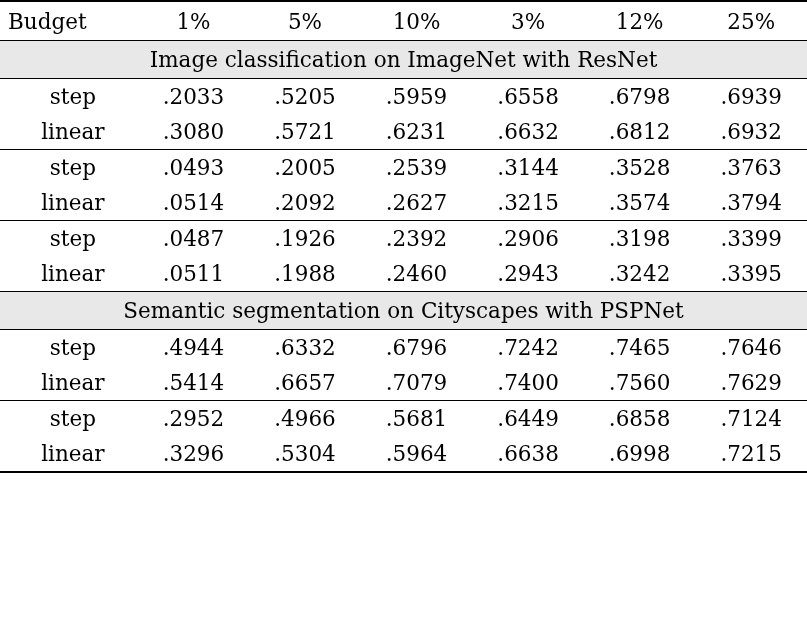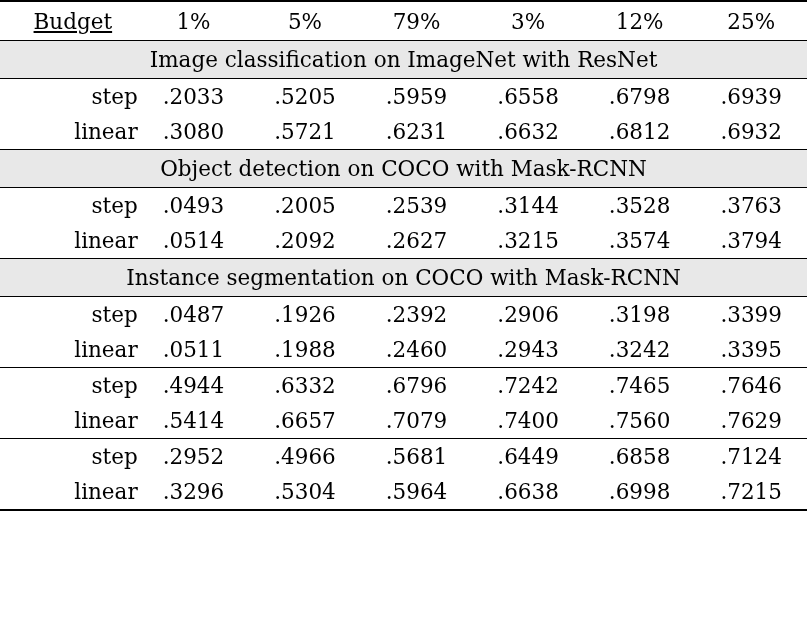--- a/index.html
+++ b/index.html
@@ -42,29 +42,28 @@
   }
   th, td {
     padding: 0;
     vertical-align: middle;
   }
   .hdr td {
     height: 38px;
     font-weight: normal;
   }
   .hdr td.lbl {
-    text-align: center;
+    text-align: left;
     padding-left: 8px;
-    text-decoration: underline;
   }
   .hdr td.num {
     text-align: center;
   }
   td.lbl {
-    text-align: right;
+    text-align: center;
     padding-left: 8px;
   }
   td.num {
     text-align: center;
   }
   tr.datarow td {
     height: 35px;
   }
   tr.section td {
     background: #e8e8e8;
@@ -85,21 +84,21 @@
         <col class="num">
       <col class="num">
         <col class="num">
         <col class="num">
     </colgroup>
     <tbody>
       <tr class="hdr rule-top">
         <td class="lbl">Budget</td>
         <td class="num">1%</td>
         <td class="num">5%</td>
-        <td class="num">79%</td>
+        <td class="num">10%</td>
         <td class="num">3%</td>
         <td class="num">12%</td>
         <td class="num">25%</td>
       </tr>
 
       <tr class="section rule-mid">
         <td colspan="7">Image classification on ImageNet with ResNet</td>
       </tr>
       <tr class="datarow rule-mid">
         <td class="lbl">step</td>
@@ -113,64 +112,61 @@
       <tr class="datarow">
         <td class="lbl">linear</td>
         <td class="num bold">.3080</td>
         <td class="num bold">.5721</td>
         <td class="num bold">.6231</td>
         <td class="num bold">.6632</td>
         <td class="num bold">.6812</td>
         <td class="num">.6932</td>
       </tr>
 
-      <tr class="section rule-mid">
-        <td colspan="7">Object detection on COCO with Mask-RCNN</td>
-      </tr>
       <tr class="datarow rule-mid">
         <td class="lbl">step</td>
         <td class="num">.0493</td>
         <td class="num">.2005</td>
         <td class="num">.2539</td>
         <td class="num">.3144</td>
         <td class="num">.3528</td>
         <td class="num">.3763</td>
       </tr>
       <tr class="datarow">
         <td class="lbl">linear</td>
         <td class="num bold">.0514</td>
         <td class="num bold">.2092</td>
         <td class="num bold">.2627</td>
         <td class="num bold">.3215</td>
         <td class="num bold">.3574</td>
         <td class="num bold">.3794</td>
       </tr>
 
-      <tr class="section rule-mid">
-        <td colspan="7">Instance segmentation on COCO with Mask-RCNN</td>
-      </tr>
       <tr class="datarow rule-mid">
         <td class="lbl">step</td>
         <td class="num">.0487</td>
         <td class="num">.1926</td>
         <td class="num">.2392</td>
         <td class="num">.2906</td>
         <td class="num">.3198</td>
         <td class="num bold">.3399</td>
       </tr>
       <tr class="datarow">
         <td class="lbl">linear</td>
         <td class="num bold">.0511</td>
         <td class="num bold">.1988</td>
         <td class="num bold">.2460</td>
         <td class="num bold">.2943</td>
         <td class="num bold">.3242</td>
         <td class="num">.3395</td>
       </tr>
 
+      <tr class="section rule-mid">
+        <td colspan="7">Semantic segmentation on Cityscapes with PSPNet</td>
+      </tr>
       <tr class="datarow rule-mid">
         <td class="lbl">step</td>
         <td class="num">.4944</td>
         <td class="num">.6332</td>
         <td class="num">.6796</td>
         <td class="num">.7242</td>
         <td class="num">.7465</td>
         <td class="num bold">.7646</td>
       </tr>
       <tr class="datarow">

